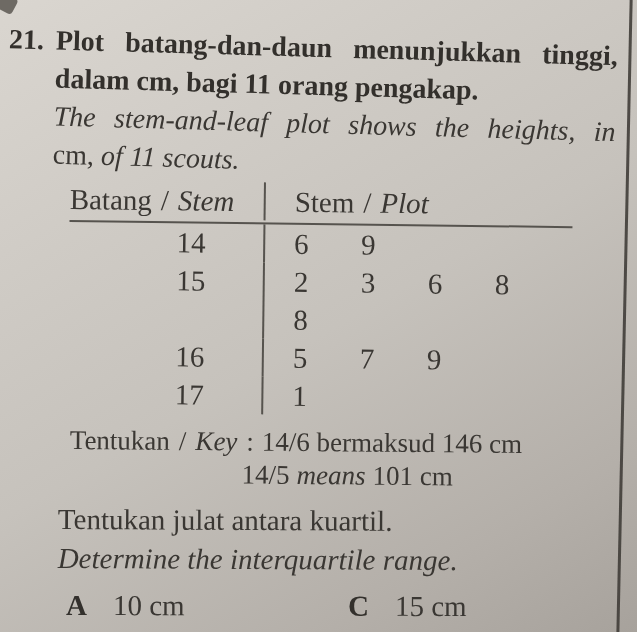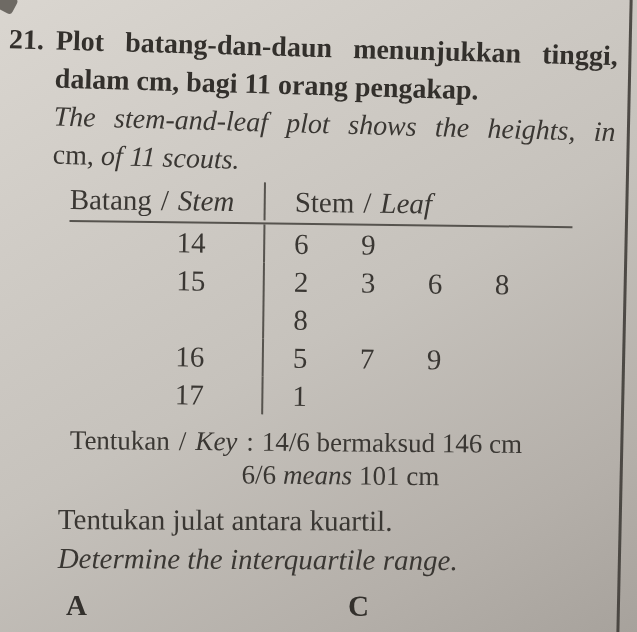--- a/index.html
+++ b/index.html
@@ -96,21 +96,21 @@
         <div class="q-ms">dalam cm, bagi 11 orang pengakap.</div>
         <div class="q-en jl">The stem-and-leaf plot shows the heights, in</div>
         <div class="q-en"><span class="roman">cm,</span> <span>of 11 scouts.</span></div>
       </div>
     </div>
   </div>
 
   <div class="table-block">
     <div class="sl-header">
       <div class="sl-header-stem"><span>Batang</span><span class="sep">/</span><span class="it">Stem</span></div>
-      <div class="sl-header-leaf"><span>Stem</span><span class="sep">/</span><span class="it">Leaf</span></div>
+      <div class="sl-header-leaf"><span>Stem</span><span class="sep">/</span><span class="it">Plot</span></div>
     </div>
     <div class="sl-row">
       <div class="sl-stem">14</div>
       <div class="sl-leaves"><span class="leaf">6</span><span class="leaf">9</span></div>
     </div>
     <div class="sl-row">
       <div class="sl-stem">15</div>
       <div class="sl-leaves"><span class="leaf">2</span><span class="leaf">3</span><span class="leaf">6</span><span class="leaf">8</span><span class="leaf">8</span></div>
     </div>
     <div class="sl-row">
@@ -118,34 +118,36 @@
       <div class="sl-leaves"><span class="leaf">5</span><span class="leaf">7</span><span class="leaf">9</span></div>
     </div>
     <div class="sl-row">
       <div class="sl-stem">17</div>
       <div class="sl-leaves"><span class="leaf">1</span></div>
     </div>
   </div>
 
   <div class="key-block">
     <div class="key-line1"><span>Tentukan</span><span class="sep">/</span><span class="it">Key</span><span class="key-colon">:</span><span>14/6 bermaksud 146 cm</span></div>
-    <div class="key-line2"><span>6/6</span><span class="it key-word">means</span><span>101 cm</span></div>
+    <div class="key-line2"><span>14/5</span><span class="it key-word">means</span><span>101 cm</span></div>
   </div>
 
   <div class="instruction-block">
     <div class="instr-ms">Tentukan julat antara kuartil.</div>
     <div class="instr-en">Determine the interquartile range.</div>
   </div>
 
   <div class="options-block">
     <div class="option">
       <span class="opt-letter">A</span>
+      <span class="opt-value">10 cm</span>
     </div>
     <div class="option">
       <span class="opt-letter">C</span>
+      <span class="opt-value">15 cm</span>
     </div>
     <div class="option">
       <span class="opt-letter">B</span>
       <span class="opt-value">13 cm</span>
     </div>
     <div class="option">
       <span class="opt-letter">D</span>
       <span class="opt-value">17 cm</span>
     </div>
   </div>

